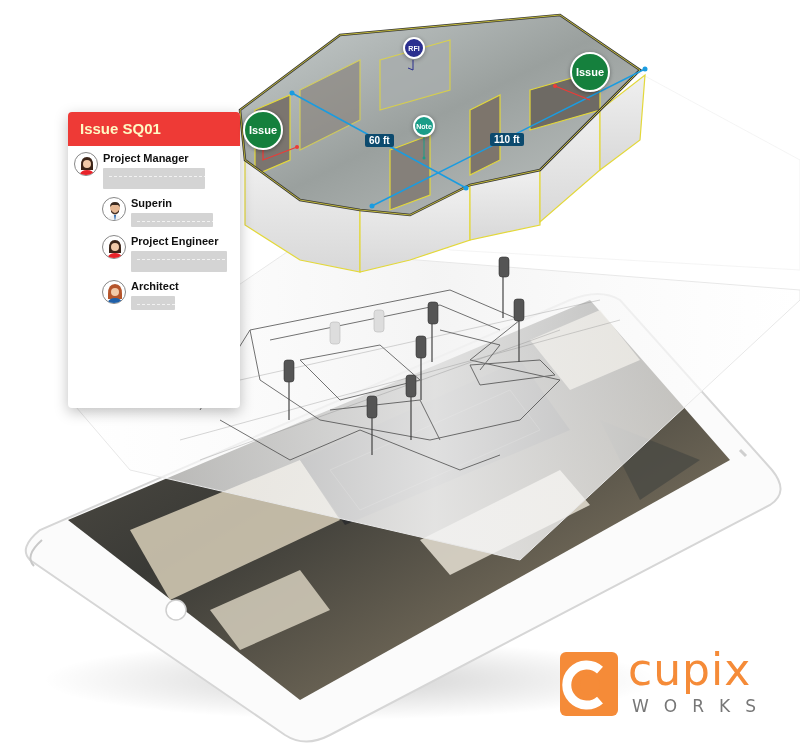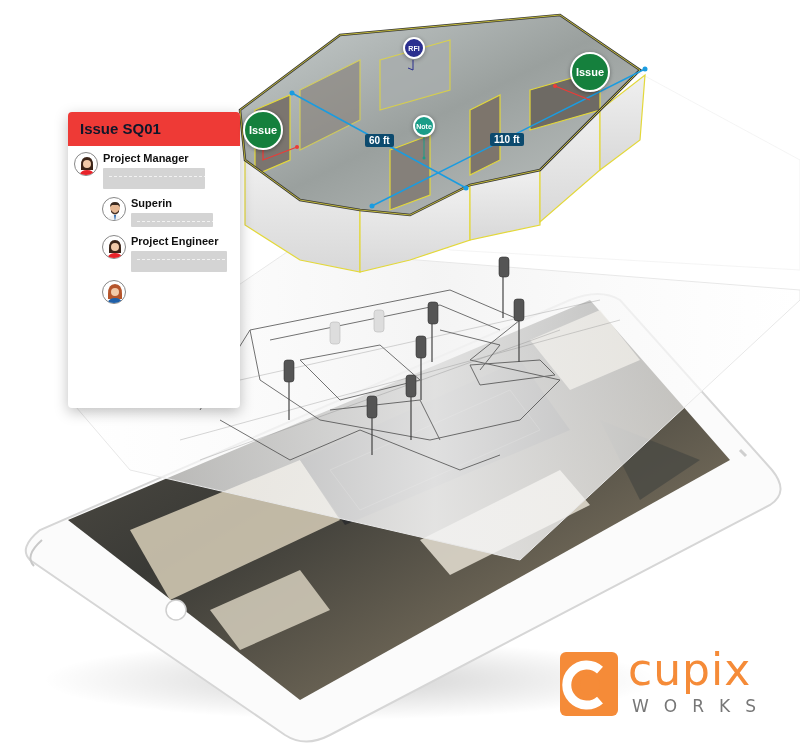--- a/index.html
+++ b/index.html
@@ -16,21 +16,21 @@
   .tablet-svg { position: absolute; left: 0; top: 0; }
 
   
   .issue-card {
     position: absolute; left: 68px; top: 112px; width: 172px; height: 296px;
     background: #fff; border-radius: 4px;
     box-shadow: 0 4px 14px rgba(0,0,0,0.25);
     overflow: hidden; z-index: 5;
   }
   .issue-card .card-header {
-    height: 34px; background: #ee3a36; color: #0f172a;
+    height: 34px; background: #ee3a36; color: #fef9c3;
     font-weight: bold; font-size: 15px; line-height: 34px; padding-left: 12px;
   }
   .issue-card .card-photo {
     position: relative; height: 80px;
     background: linear-gradient(100deg, #5a5d5c 0%, #8a8f8c 35%, #b6bcba 60%, #d6dde0 80%, #aab4b8 100%);
     overflow: hidden;
   }
   .card-photo .ceiling {
     position: absolute; left: 0; top: 0; width: 100%; height: 26px;
     background: linear-gradient(180deg, #3f4342, #6f7371);
@@ -308,20 +308,24 @@
       </div>
 
       <div class="person indent">
         <div class="avatar">
           <svg width="24" height="24" viewBox="0 0 24 24">
             <path d="M 5 13 Q 5 3 12 3 Q 19 3 19 13 L 19 18 L 5 18 Z" fill="#b5552b"></path>
             <circle cx="12" cy="11" r="4" fill="#f2c9a8"></circle>
             <path d="M 4 24 Q 5 17 12 17 Q 19 17 20 24 Z" fill="#1f5fa8"></path>
           </svg>
         </div>
+        <div class="person-body">
+          <div class="person-name">Architect</div>
+          <div class="person-note short" style="width:44px;"></div>
+        </div>
       </div>
 
     </div>
   </div>
 
   <div class="logo">
     <div class="logo-mark">
       <svg width="58" height="64" viewBox="0 0 58 64">
         <path d="M 40 18 A 20 20 0 1 0 40 48" fill="none" stroke="#fff" stroke-width="9"></path>
         <circle cx="30" cy="33" r="10" fill="#f58b38"></circle>

